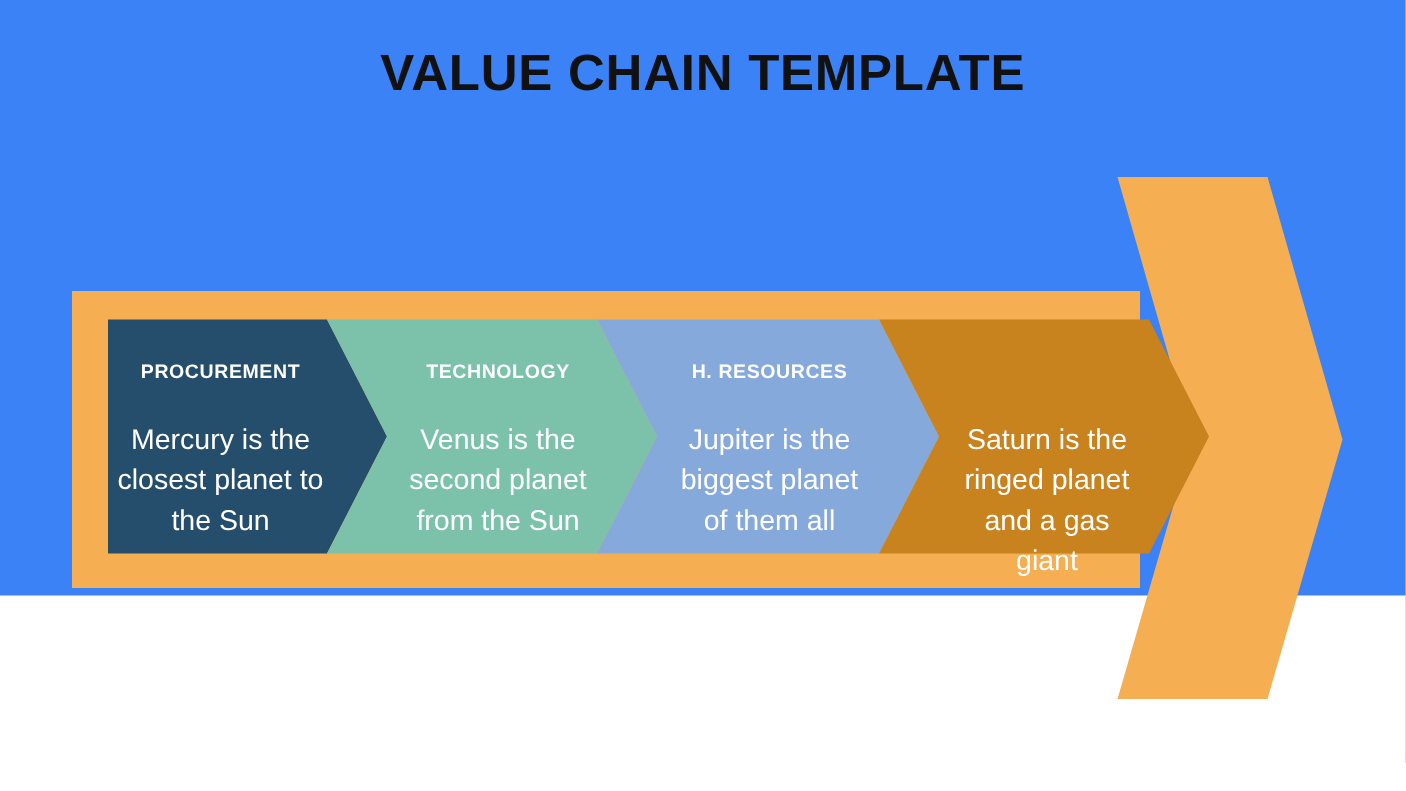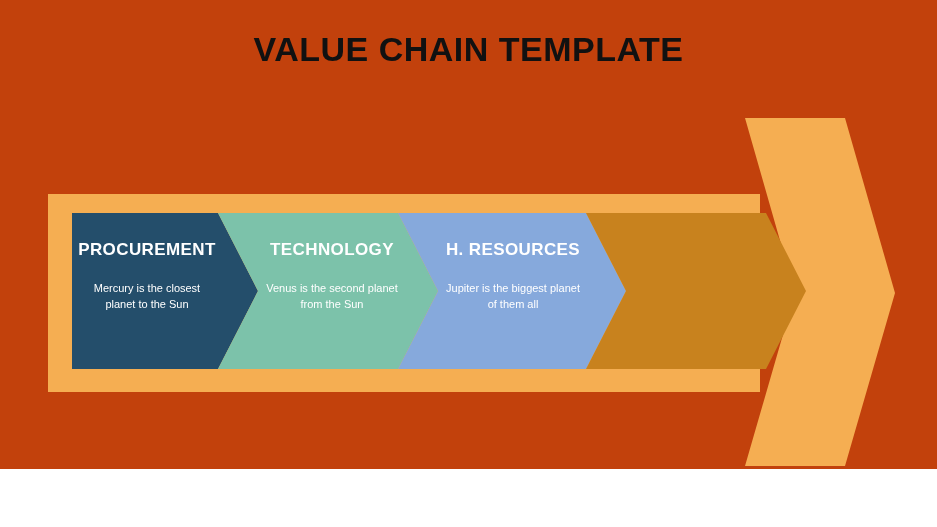--- a/index.html
+++ b/index.html
@@ -13,22 +13,22 @@
     font-family: "Liberation Sans", sans-serif;
     overflow: hidden;
     position: relative;
   }
 
   #slide {
     position: absolute;
     left: 0;
     top: 0;
     width: 937px;
-    height: 469px;
-    background: #c2410c;
+    height: 397px;
+    background: #3b82f6;
   }
 
   #page-title {
     position: absolute;
     left: 0;
     top: 30px;
     width: 937px;
     text-align: center;
     font-size: 34px;
     font-weight: bold;
@@ -48,29 +48,29 @@
 
   
   .stage-text {
     position: absolute;
     box-sizing: border-box;
     text-align: center;
     color: #ffffff;
     pointer-events: auto;
   }
   .stage-title {
-    font-size: 17px;
+    font-size: 13px;
     font-weight: bold;
     letter-spacing: 0.4px;
     line-height: 1.1;
     color: #ffffff;
     white-space: nowrap;
   }
   .stage-body {
-    font-size: 11px;
+    font-size: 19px;
     font-weight: normal;
     line-height: 1.42;
     color: #ffffff;
   }
 
   
   .stage-text .stage-title { position: absolute; left: 0; width: 100%; top: 28px; }
   .stage-text .stage-body  { position: absolute; left: 0; width: 100%; top: 68px; }
 
   #stage-0 { left: 72px;  top: 213px; width: 150px; height: 156px; }
@@ -114,15 +114,16 @@
     <div class="stage-title">H. RESOURCES</div>
     <div class="stage-body">Jupiter is the biggest planet of them all</div>
   </div>
 
   <div class="stage-text" id="stage-1">
     <div class="stage-title">TECHNOLOGY</div>
     <div class="stage-body">Venus is the second planet from the Sun</div>
   </div>
 
   <div class="stage-text" id="stage-3">
+    <div class="stage-body">Saturn is the ringed planet and a gas giant</div>
   </div>
 
 </div>
 
 </body></html>

